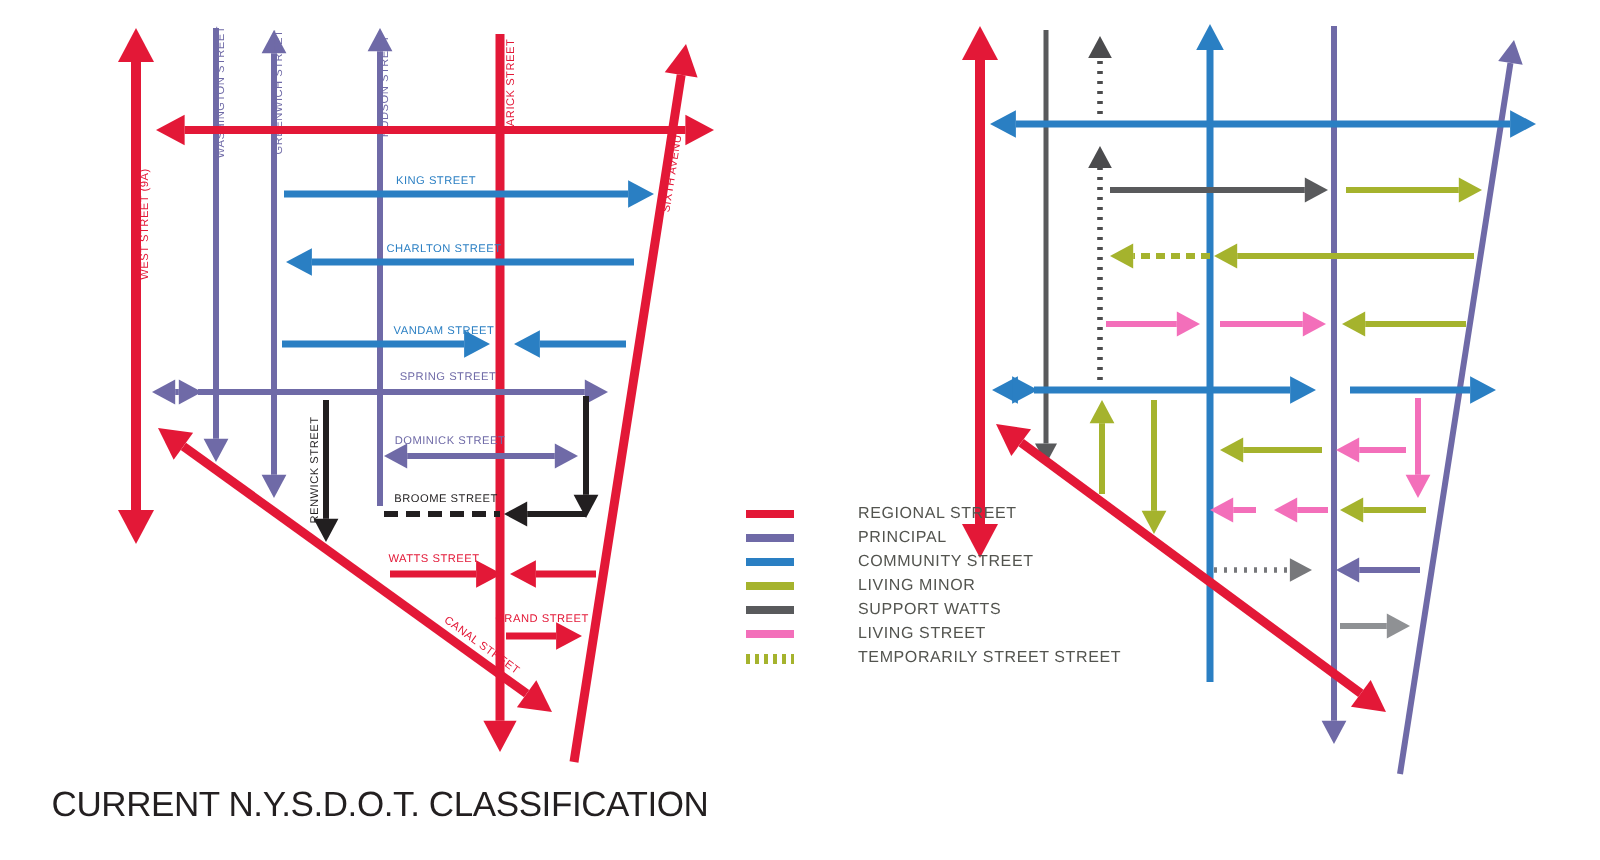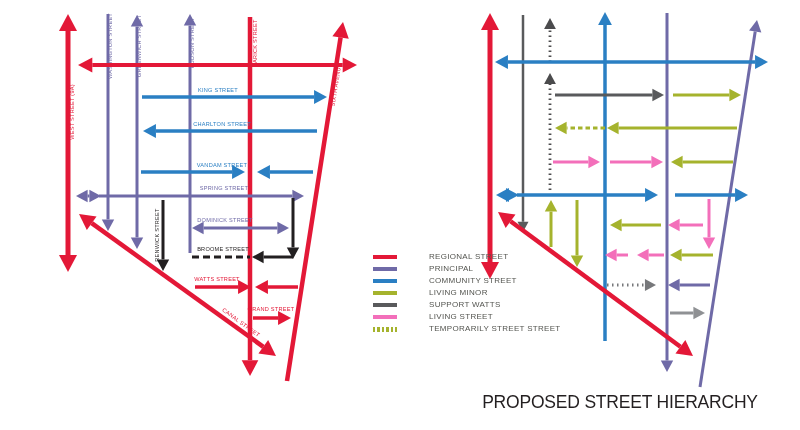--- a/index.html
+++ b/index.html
@@ -255,16 +255,16 @@
       <div class="legend-row">
         <span class="swatch" style="background: rgb(243, 111, 186);"></span>
         <span class="legend-label" style="color: rgb(83, 84, 79);">LIVING STREET</span>
       </div>
       <div class="legend-row">
         <span class="swatch" style="background: repeating-linear-gradient(90deg, rgb(165, 179, 45) 0px, rgb(165, 179, 45) 2px, transparent 2px, transparent 4.5px); height: 5px;"></span>
         <span class="legend-label" style="color: rgb(83, 84, 79);">TEMPORARILY STREET STREET</span>
       </div>
     </div>
 
-
-  <div class="diagram-title title-right">PROPOSED STREET HIERARCHY</div>
+  <div class="diagram-title title-left">CURRENT N.Y.S.D.O.T. CLASSIFICATION</div>
+
 
 </div>
 
 </body></html>

